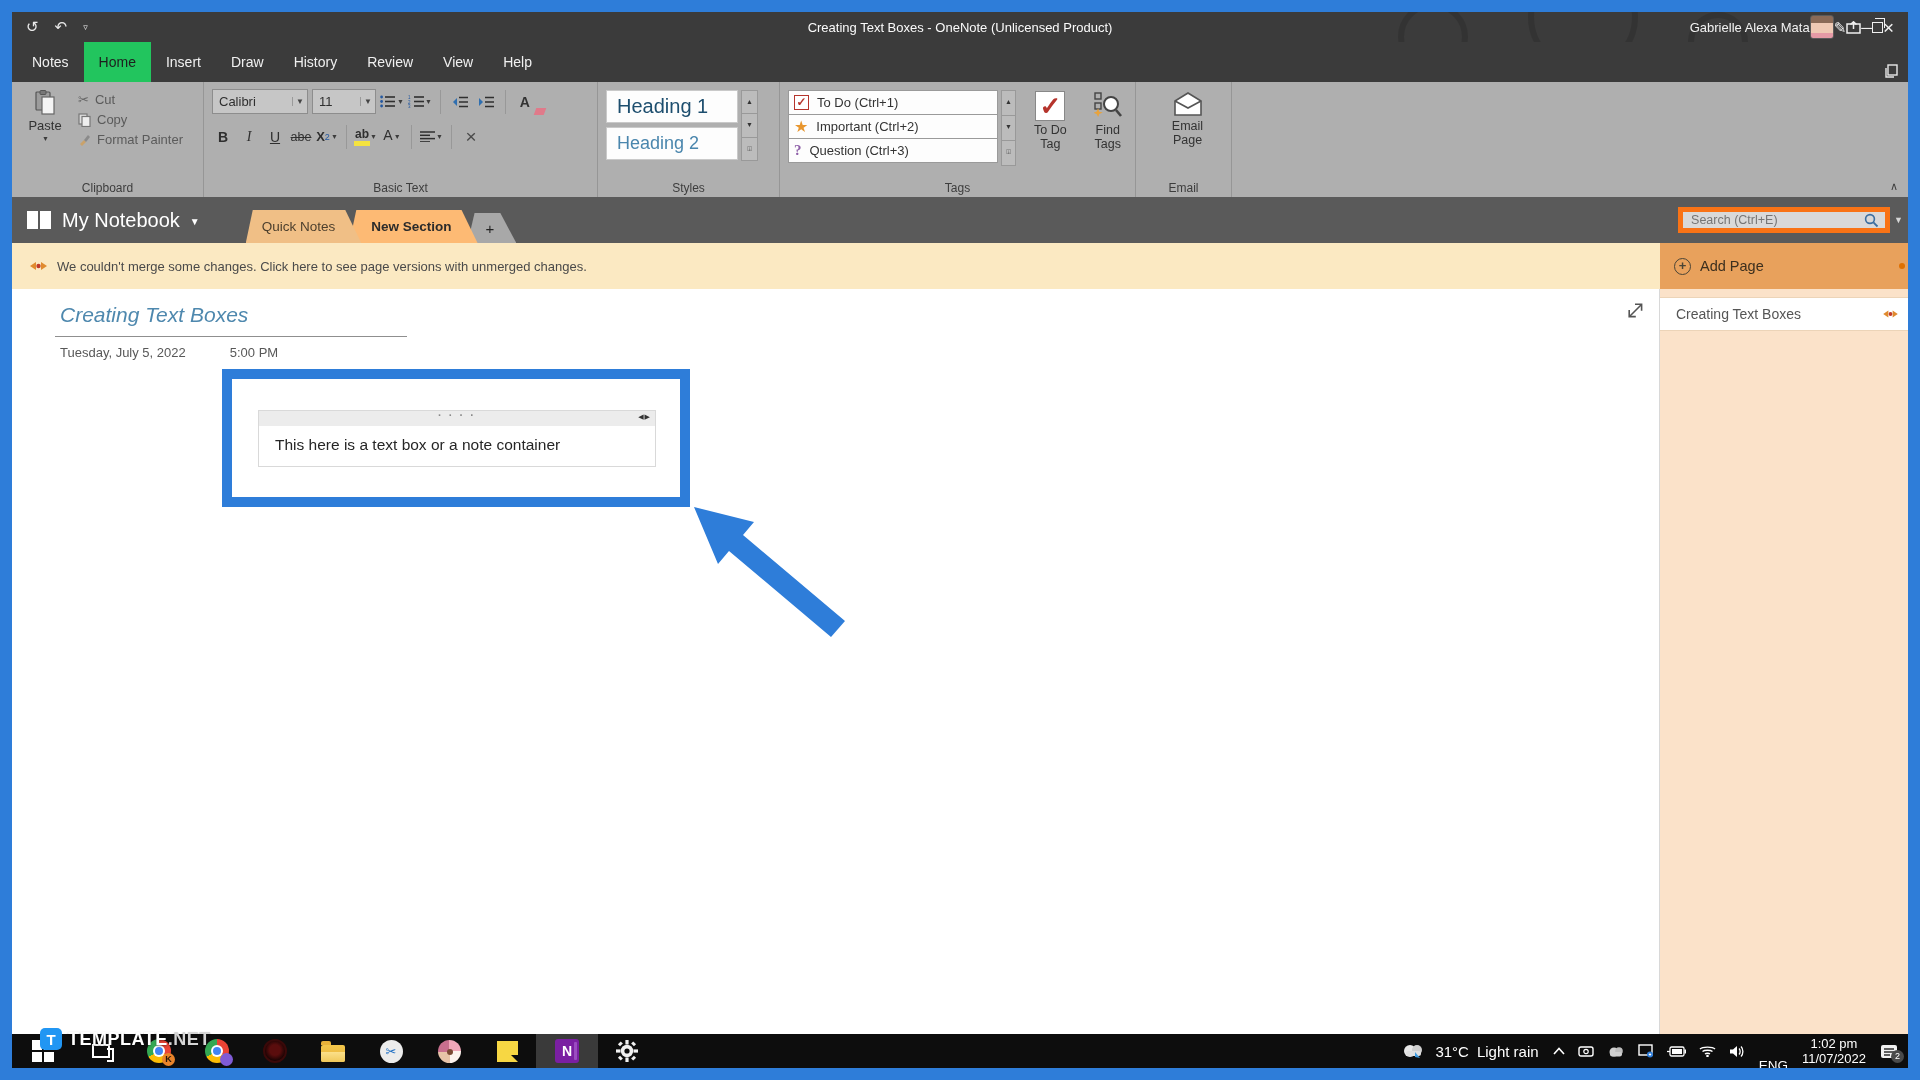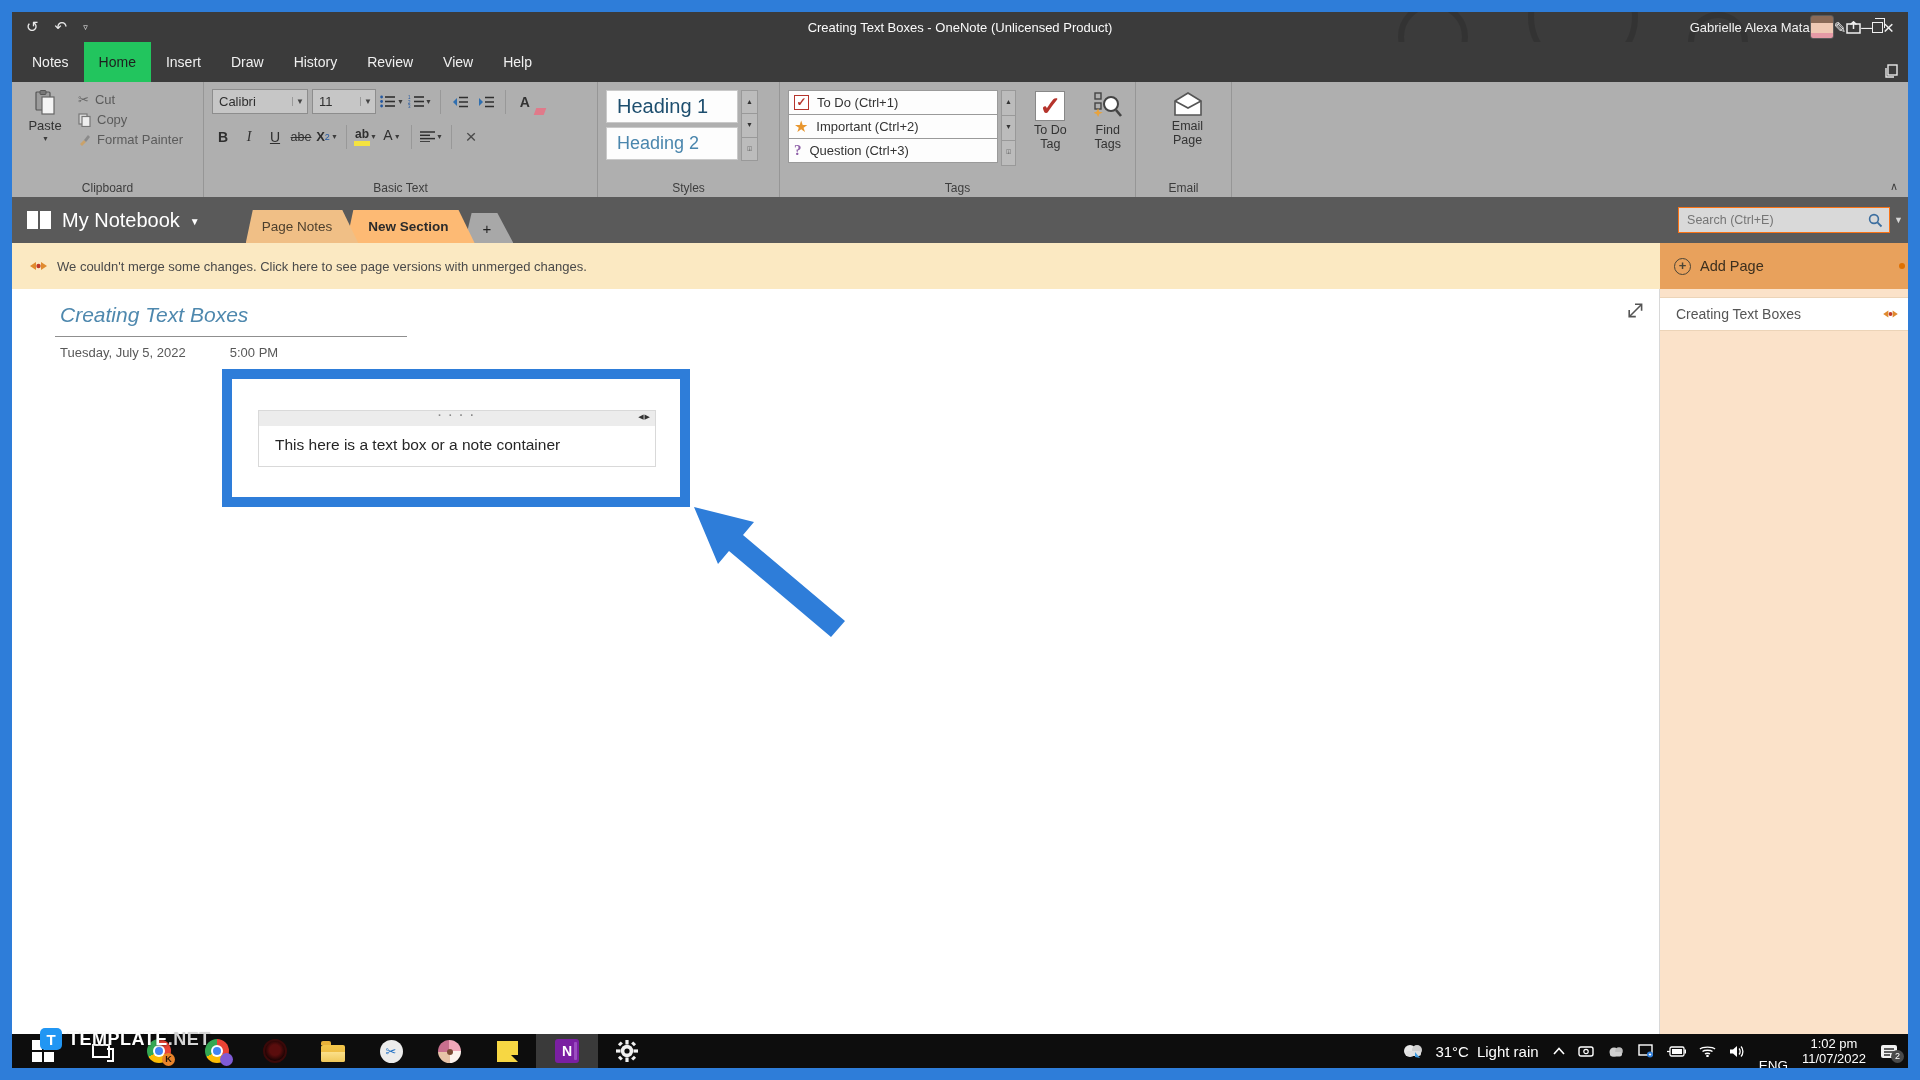--- a/index.html
+++ b/index.html
@@ -104,21 +104,21 @@
   .nb-title { display:flex; align-items:center; gap:10px; padding-left:14px; color:#fff;text-align:center; }
   .nb-name { font-size:20px; }
   .nb-dd { font-size:10px; padding-top:3px; }
   .tabs { display:flex; align-items:flex-end; height:100%; margin-left:46px; }
   .tab { height:33px; display:flex; align-items:center; font-size:13.5px; padding:0 26px 0 16px;
          clip-path:polygon(7px 0, calc(100% - 16px) 0, 100% 100%, 0 100%); }
   .tab-quick { background:#f0bf86; color:#4c3f2d; z-index:3; }
   .tab-new { background:#fdba74; color:#2b2b2b; font-weight:bold; margin-left:-12px; z-index:2; padding-left:22px; }
   .tab-plus { background:#a8a8a8; color:#222; margin-left:-10px; z-index:1; height:30px; padding:0 22px 0 18px; font-size:15px; }
   .search-wrap { margin-left:auto; margin-right:5px; display:flex; align-items:center; gap:4px; }
-  .search-box { width:212px; height:26px; background:#d9d9d9; border:1px solid #f97316; position:relative; display:flex; align-items:center; }
+  .search-box { width:212px; height:26px; background:#d9d9d9; border:5px solid #f97316; position:relative; display:flex; align-items:center; }
   .search-box input { border:none; outline:none; background:transparent; flex:1; font-size:12.5px; color:#333; padding:0 8px; font-family:"Liberation Sans",sans-serif; }
   .search-dd { color:#d6d6d6; font-size:9px; }
 
   
   .warnrow { height:46px; display:flex; flex:0 0 auto; }
   .warning { flex:1; background:#fbe9c2; display:flex; align-items:center; gap:10px; padding-left:18px; font-size:13px; color:#4a4a4a; }
   .addpage-hd { width:248px; background:#e8a15c; display:flex; align-items:center; gap:9px; padding-left:14px; font-size:14.5px; color:#3c2f1e; position:relative; }
   .plus-circle { width:17px; height:17px; border:1.6px solid #4a4436; border-radius:50%; color:#4a4436; font-size:13px; line-height:14px; text-align:center; font-weight:bold; }
   .hd-dot { position:absolute; right:3px; top:50%; margin-top:-3px; width:6px; height:6px; border-radius:50%; background:#e07000; }
 
@@ -442,21 +442,21 @@
   <div class="nbbar">
     <div class="nb-title">
       <svg width="26" height="22" viewBox="0 0 26 22">
         <rect x="1" y="2" width="11" height="18" fill="#fff"></rect>
         <rect x="14" y="2" width="11" height="18" fill="#fff"></rect>
       </svg>
       <span class="nb-name">My Notebook</span>
       <span class="nb-dd">▼</span>
     </div>
     <div class="tabs">
-      <div class="tab tab-quick">Page Notes</div>
+      <div class="tab tab-quick">Quick Notes</div>
       <div class="tab tab-new">New Section</div>
       <div class="tab tab-plus">+</div>
     </div>
     <div class="search-wrap">
       <div class="search-box">
         <input type="text" placeholder="Search (Ctrl+E)" style="">
         <svg width="15" height="15" viewBox="0 0 15 15" style="margin-right:6px;">
           <circle cx="6" cy="6" r="4.4" fill="none" stroke="#3c6e9f" stroke-width="1.6"></circle>
           <line x1="9.4" y1="9.4" x2="13.5" y2="13.5" stroke="#3c6e9f" stroke-width="1.8"></line>
         </svg>

